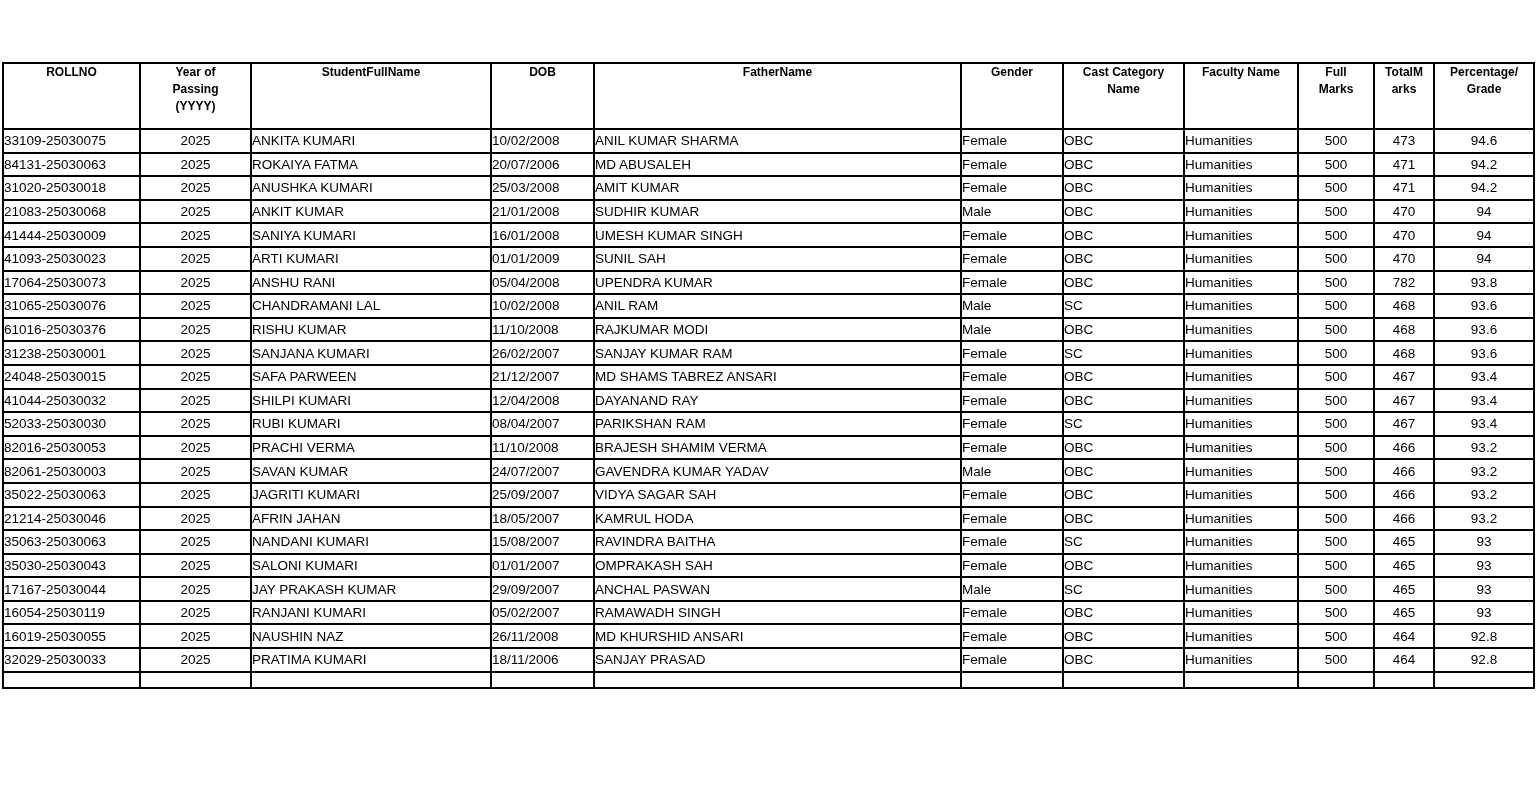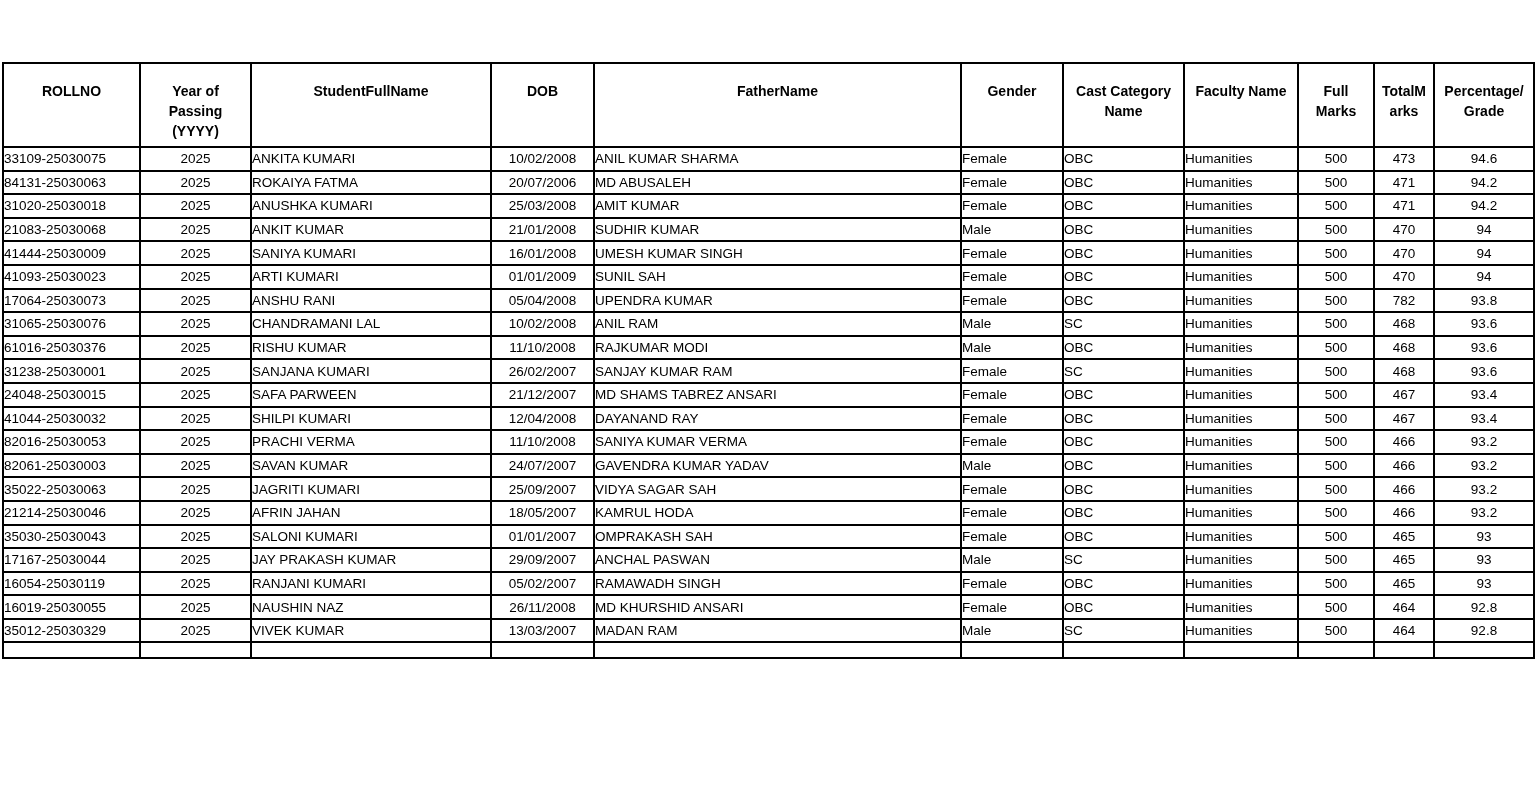--- a/index.html
+++ b/index.html
@@ -25,36 +25,36 @@
   }
   table.results th,
   table.results td {
     border: 2px solid #000000;
     overflow: hidden;
     white-space: nowrap;
     padding: 0;
   }
   table.results th {
     font-weight: bold;
-    font-size: 14px;
+    font-size: 12px;
     line-height: 1.42;
     text-align: center;
     vertical-align: top;
     white-space: pre-line;
     height: 64px;
-    padding-top: 18px;
+    padding-top: 0;
   }
   table.results td {
     font-size: 13.5px;
     height: 21.6px;
     vertical-align: middle;
   }
   td.al { text-align: left;  padding-left: 3px;  padding-right: 1px; }
   td.ac { text-align: center; }
-  td.ar { text-align: center; padding-right: 1px; padding-left: 1px; }
+  td.ar { text-align: left; padding-right: 1px; padding-left: 1px; }
   tr.partial-row td { height: 14px; }
 </style>
 </head>
 <body>
 
 <div class="sheet">
   <table class="results">
     <colgroup id="cols">
         <col style="width: 137px;">
         <col style="width: 111px;">
@@ -240,25 +240,38 @@
           <td class="ar">12/04/2008</td>
           <td class="al">DAYANAND RAY</td>
           <td class="al">Female</td>
           <td class="al">OBC</td>
           <td class="al">Humanities</td>
           <td class="ac">500</td>
           <td class="ac">467</td>
           <td class="ac">93.4</td>
         </tr>
         <tr>
+          <td class="al">52033-25030030</td>
+          <td class="ac">2025</td>
+          <td class="al">RUBI KUMARI</td>
+          <td class="ar">08/04/2007</td>
+          <td class="al">PARIKSHAN RAM</td>
+          <td class="al">Female</td>
+          <td class="al">SC</td>
+          <td class="al">Humanities</td>
+          <td class="ac">500</td>
+          <td class="ac">467</td>
+          <td class="ac">93.4</td>
+        </tr>
+        <tr>
           <td class="al">82016-25030053</td>
           <td class="ac">2025</td>
           <td class="al">PRACHI VERMA</td>
           <td class="ar">11/10/2008</td>
-          <td class="al">SANIYA KUMAR VERMA</td>
+          <td class="al">BRAJESH SHAMIM VERMA</td>
           <td class="al">Female</td>
           <td class="al">OBC</td>
           <td class="al">Humanities</td>
           <td class="ac">500</td>
           <td class="ac">466</td>
           <td class="ac">93.2</td>
         </tr>
         <tr>
           <td class="al">82061-25030003</td>
           <td class="ac">2025</td>
@@ -290,20 +303,33 @@
           <td class="ac">2025</td>
           <td class="al">AFRIN JAHAN</td>
           <td class="ar">18/05/2007</td>
           <td class="al">KAMRUL HODA</td>
           <td class="al">Female</td>
           <td class="al">OBC</td>
           <td class="al">Humanities</td>
           <td class="ac">500</td>
           <td class="ac">466</td>
           <td class="ac">93.2</td>
+        </tr>
+        <tr>
+          <td class="al">35063-25030063</td>
+          <td class="ac">2025</td>
+          <td class="al">NANDANI KUMARI</td>
+          <td class="ar">15/08/2007</td>
+          <td class="al">RAVINDRA BAITHA</td>
+          <td class="al">Female</td>
+          <td class="al">SC</td>
+          <td class="al">Humanities</td>
+          <td class="ac">500</td>
+          <td class="ac">465</td>
+          <td class="ac">93</td>
         </tr>
         <tr>
           <td class="al">35030-25030043</td>
           <td class="ac">2025</td>
           <td class="al">SALONI KUMARI</td>
           <td class="ar">01/01/2007</td>
           <td class="al">OMPRAKASH SAH</td>
           <td class="al">Female</td>
           <td class="al">OBC</td>
           <td class="al">Humanities</td>
@@ -344,27 +370,27 @@
           <td class="ar">26/11/2008</td>
           <td class="al">MD KHURSHID ANSARI</td>
           <td class="al">Female</td>
           <td class="al">OBC</td>
           <td class="al">Humanities</td>
           <td class="ac">500</td>
           <td class="ac">464</td>
           <td class="ac">92.8</td>
         </tr>
         <tr>
-          <td class="al">35012-25030329</td>
-          <td class="ac">2025</td>
-          <td class="al">VIVEK KUMAR</td>
-          <td class="ar">13/03/2007</td>
-          <td class="al">MADAN RAM</td>
-          <td class="al">Male</td>
-          <td class="al">SC</td>
+          <td class="al">32029-25030033</td>
+          <td class="ac">2025</td>
+          <td class="al">PRATIMA KUMARI</td>
+          <td class="ar">18/11/2006</td>
+          <td class="al">SANJAY PRASAD</td>
+          <td class="al">Female</td>
+          <td class="al">OBC</td>
           <td class="al">Humanities</td>
           <td class="ac">500</td>
           <td class="ac">464</td>
           <td class="ac">92.8</td>
         </tr>
         <tr class="partial-row">
           <td></td>
           <td></td>
           <td></td>
           <td></td>

